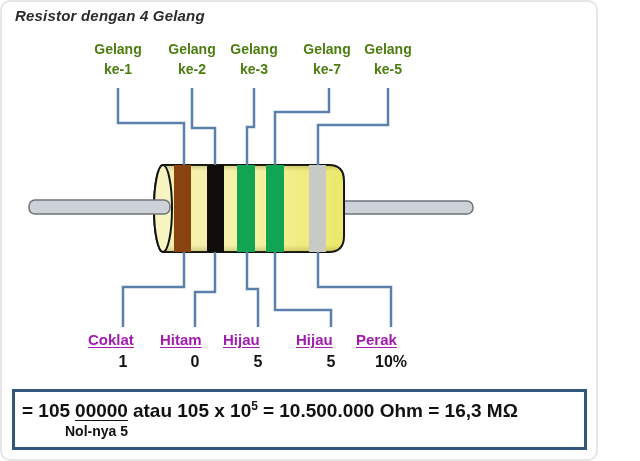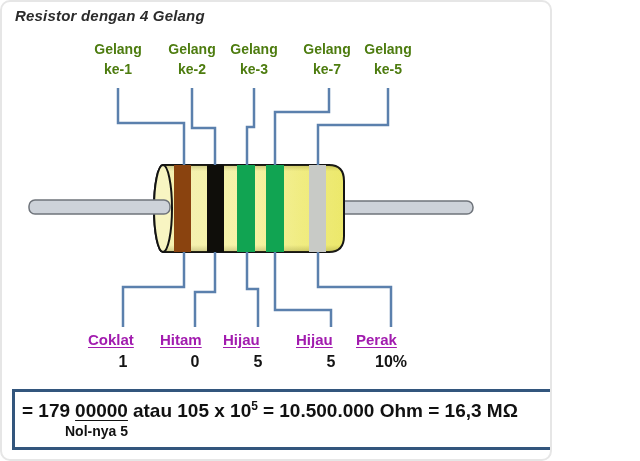--- a/index.html
+++ b/index.html
@@ -1,17 +1,17 @@
 <!DOCTYPE html>
 <html><head>
 <meta charset="utf-8">
 <style>
   html,body { margin:0; padding:0; background:#fff; }
   .page {
-    position:relative; width:552px; height:461px; background:#fff;
+    position:relative; width:598px; height:461px; background:#fff;
     font-family:"Liberation Sans", sans-serif; overflow:hidden;
     box-sizing:border-box; border:2px solid #e6e6e6; border-radius:10px;
   }
   .title {
     position:absolute; left:13px; top:5px;
     font-size:15px; font-weight:bold; font-style:italic; color:#2b2b2b;
     letter-spacing:0.2px;
   }
   .top-label {
     position:absolute; top:37px; width:60px; margin-left:-30px;
@@ -140,18 +140,18 @@
   </div>
 
   <div class="bot-digit" style="left:121px">1</div>
   <div class="bot-digit" style="left:193px">0</div>
   <div class="bot-digit" style="left:256px">5</div>
   <div class="bot-digit" style="left:329px">5</div>
   <div class="bot-digit" style="left:389px">10%</div>
 
   <div class="formula-box">
     <div class="formula-line">
-      <span>= 179</span><span class="gap"></span><span class="zeros">00000</span><span class="gap"></span><span>atau 105 x 10</span><sup>5</sup><span class="gap"></span><span>= 10.500.000 Ohm = 16,3 MΩ</span>
+      <span>= 105</span><span class="gap"></span><span class="zeros">00000</span><span class="gap"></span><span>atau 105 x 10</span><sup>5</sup><span class="gap"></span><span>= 10.500.000 Ohm = 16,3 MΩ</span>
     </div>
     <div class="formula-note">Nol-nya 5</div>
   </div>
 
 </div>
 
 </body></html>

